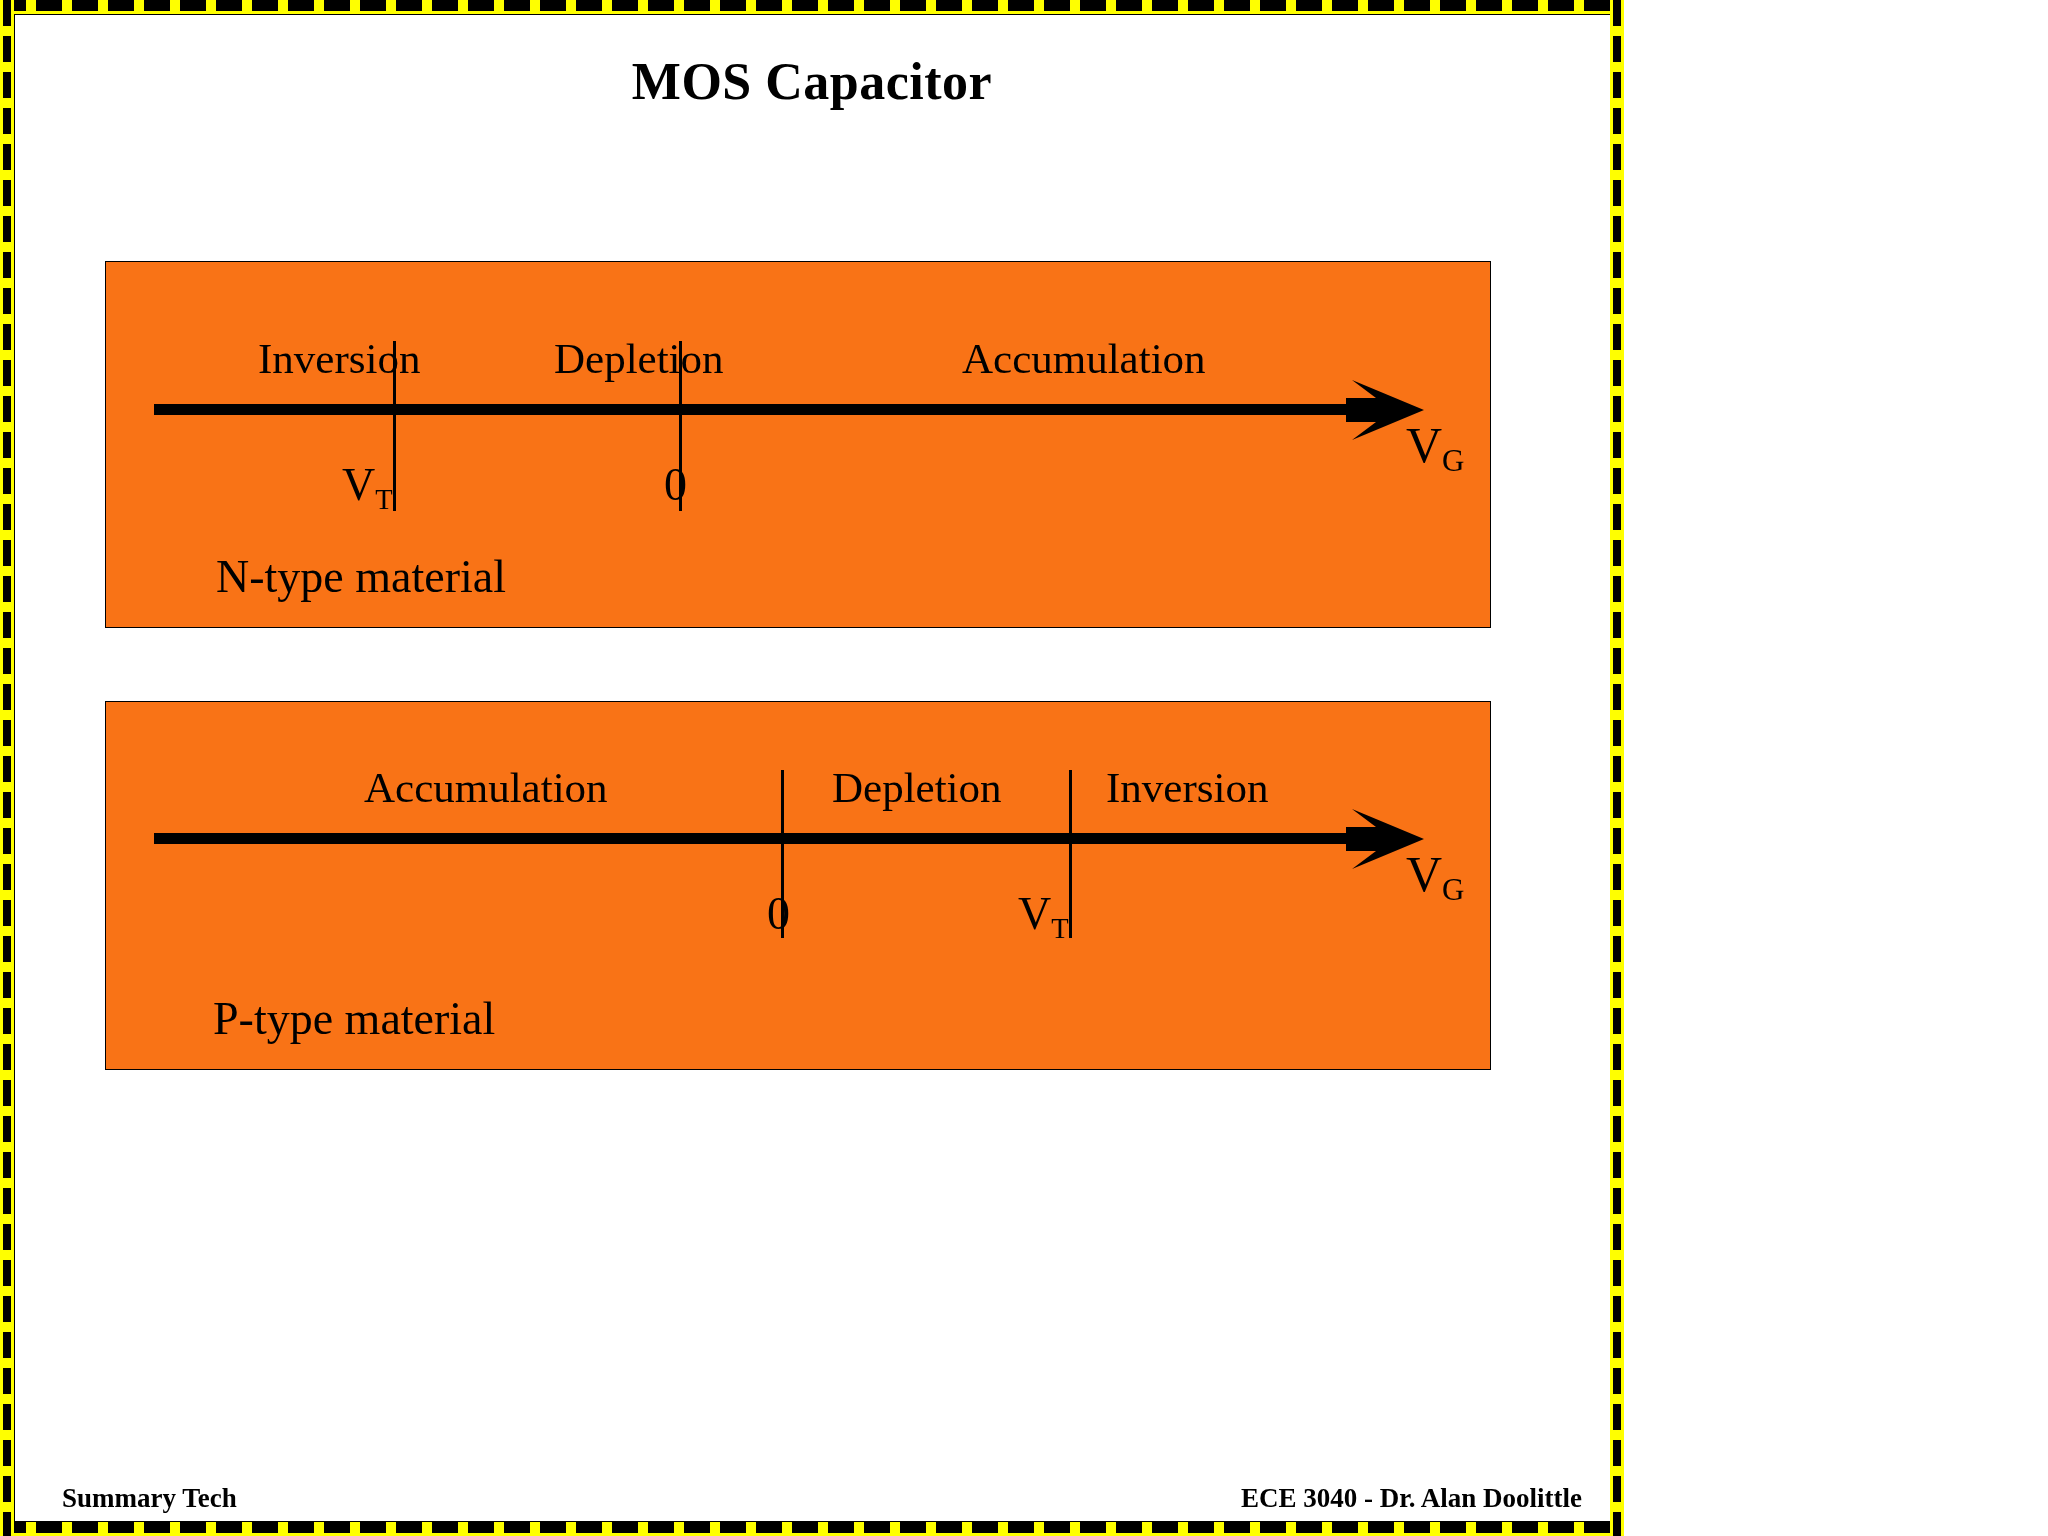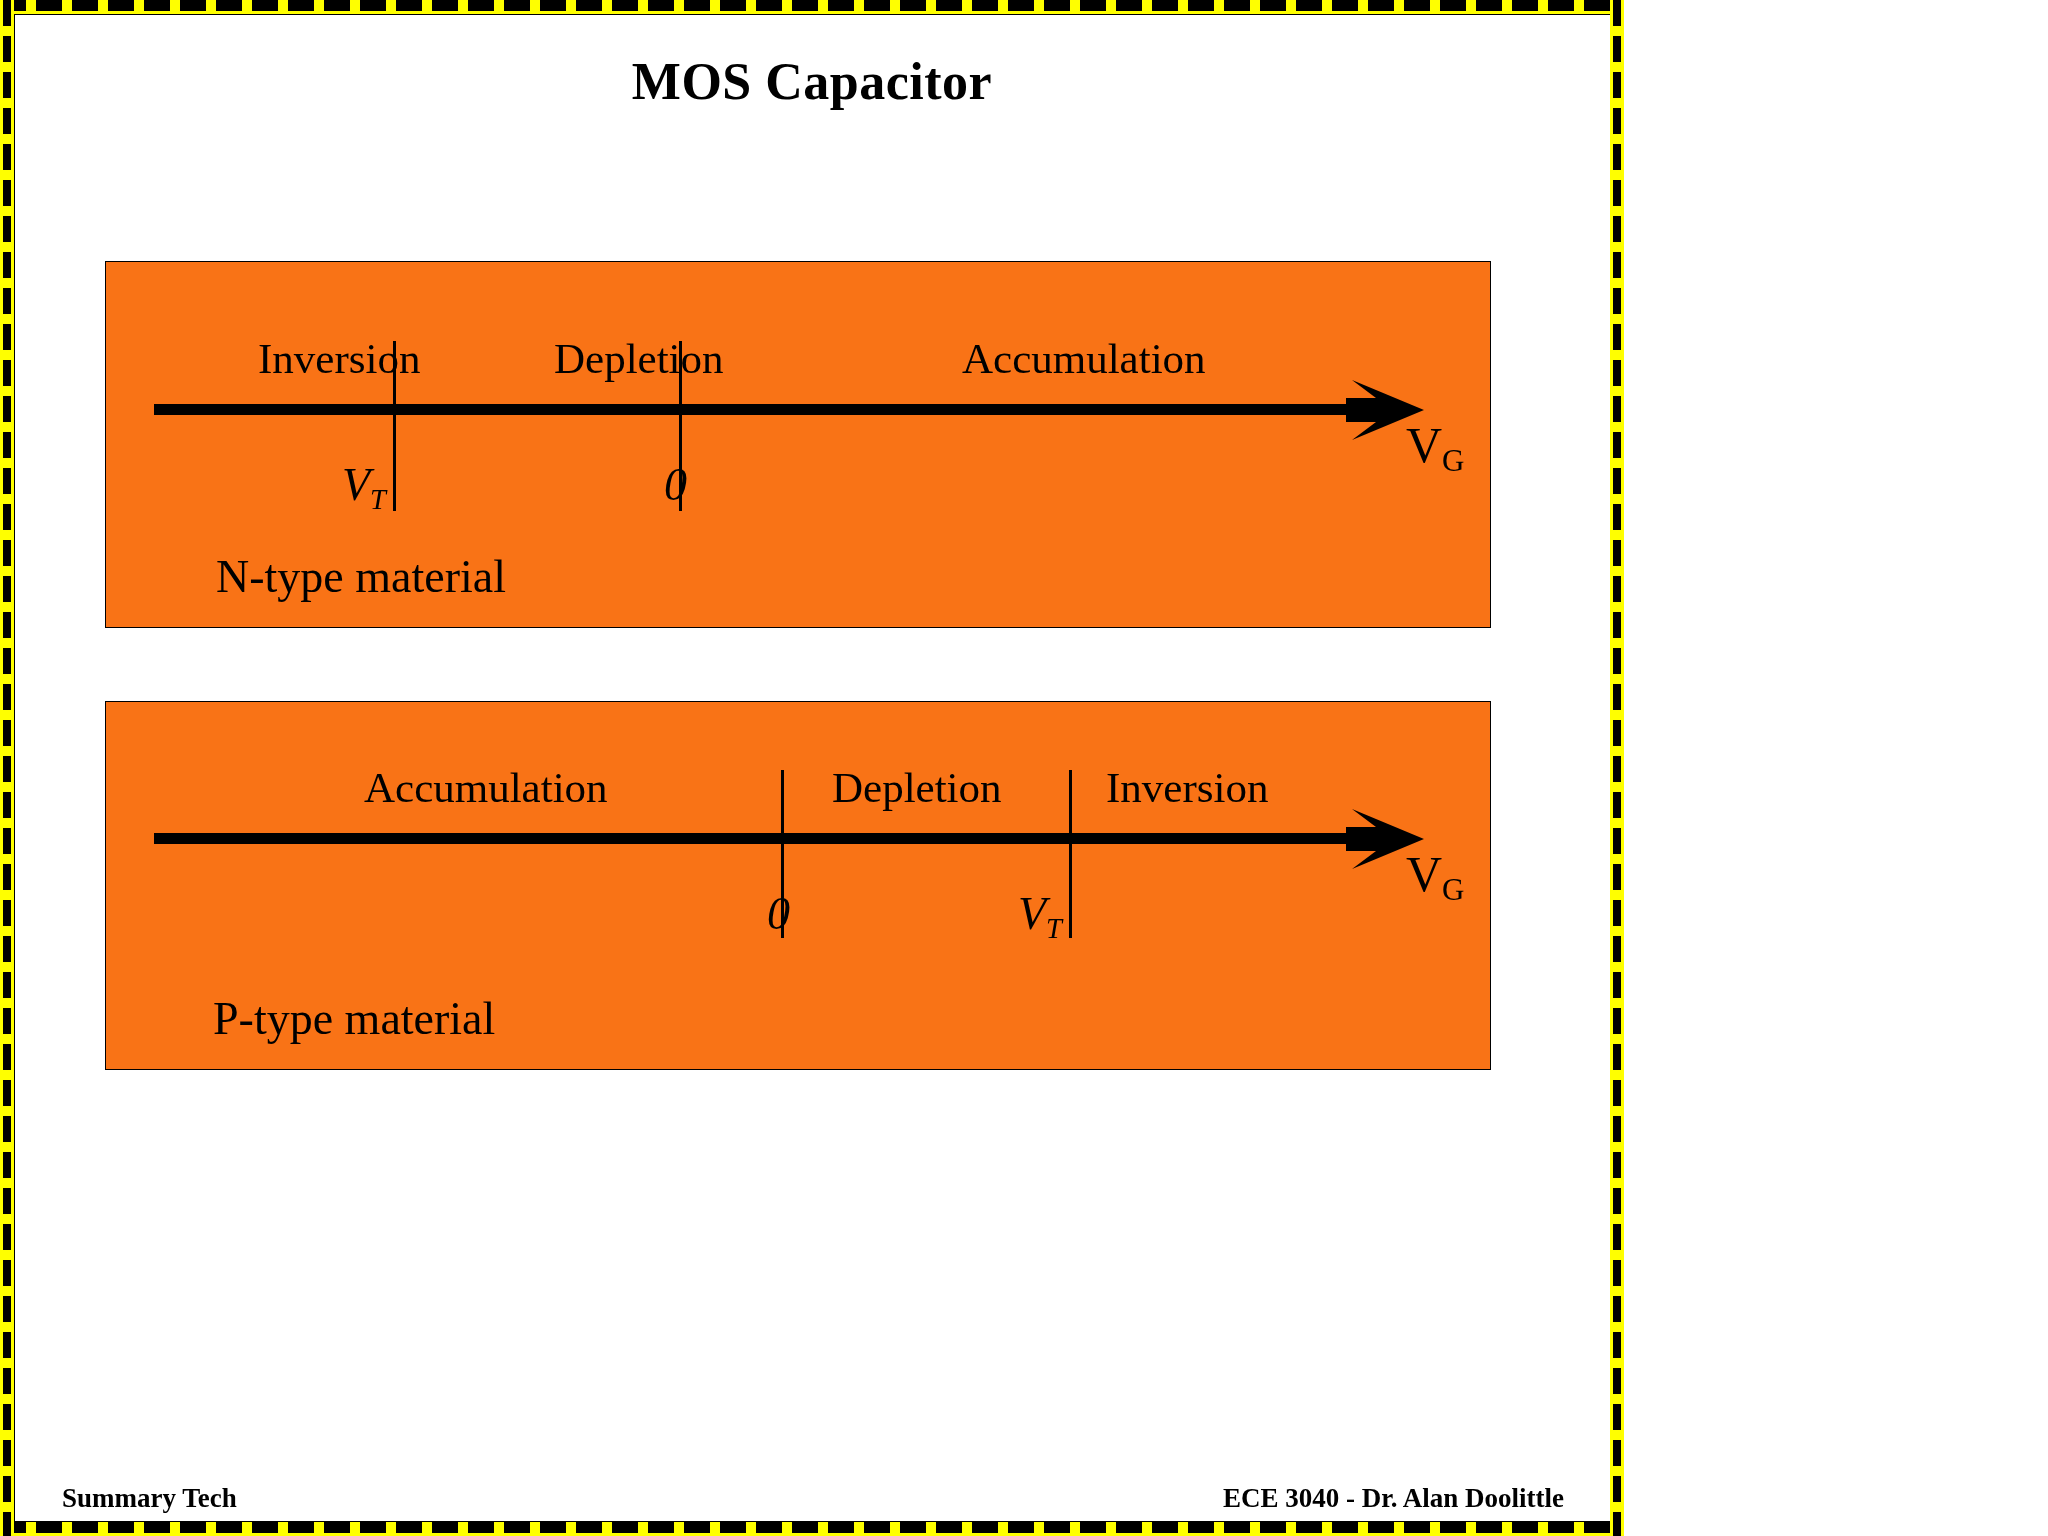--- a/index.html
+++ b/index.html
@@ -135,21 +135,20 @@
     position: absolute;
     font-size: 43px;
     white-space: nowrap;
     line-height: 1;
   }
   .value-label {
     position: absolute;
     font-size: 46px;
     white-space: nowrap;
     line-height: 1;
-    font-style: italic;
   }
   .value-label sub, .axis-name sub {
     font-size: 0.62em;
     vertical-align: baseline;
     position: relative;
     bottom: -0.30em;
   }
   .axis-name {
     position: absolute;
     font-size: 50px;
@@ -166,21 +165,21 @@
   
   .footer {
     position: absolute;
     bottom: 22px;
     font-weight: bold;
     font-size: 27px;
     white-space: nowrap;
     z-index: 6;
   }
   #footer-left  { left: 62px; }
-  #footer-right { right: 60px; }
+  #footer-right { right: 42px; }
 </style>
 </head>
 <body>
 
 <div id="slide">
 
   <div class="tape tape-h tape-top"></div>
   <div class="tape tape-h tape-bottom"></div>
   <div class="tape tape-v tape-left"></div>
   <div class="tape tape-v tape-right"></div>

